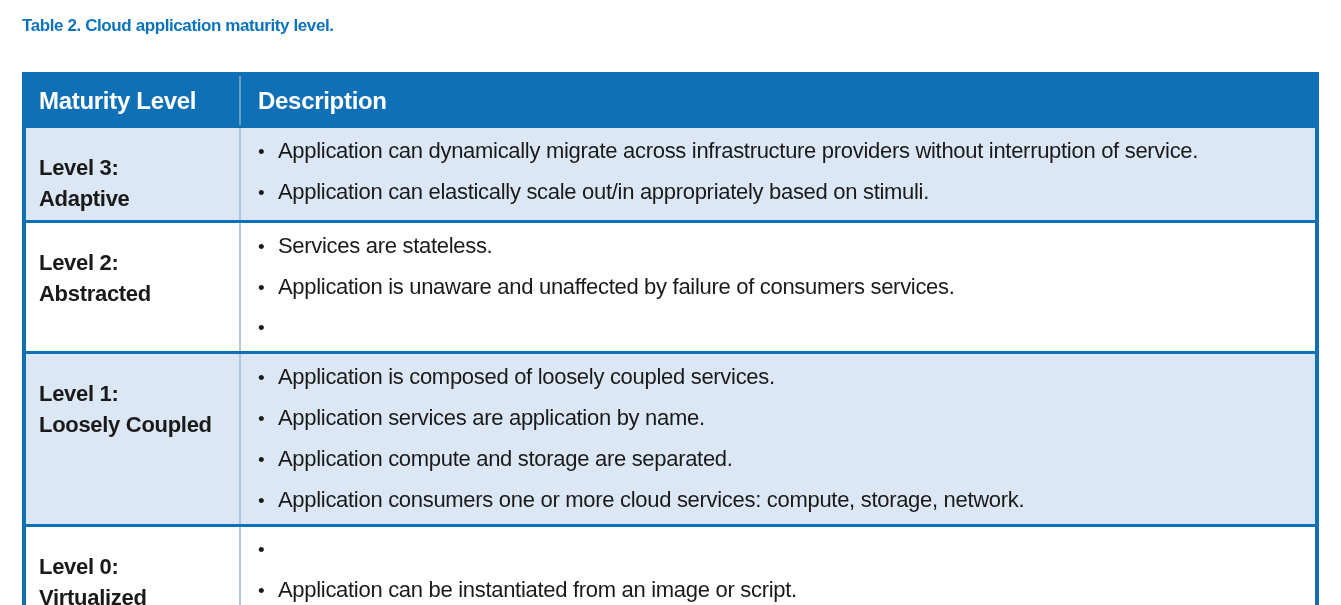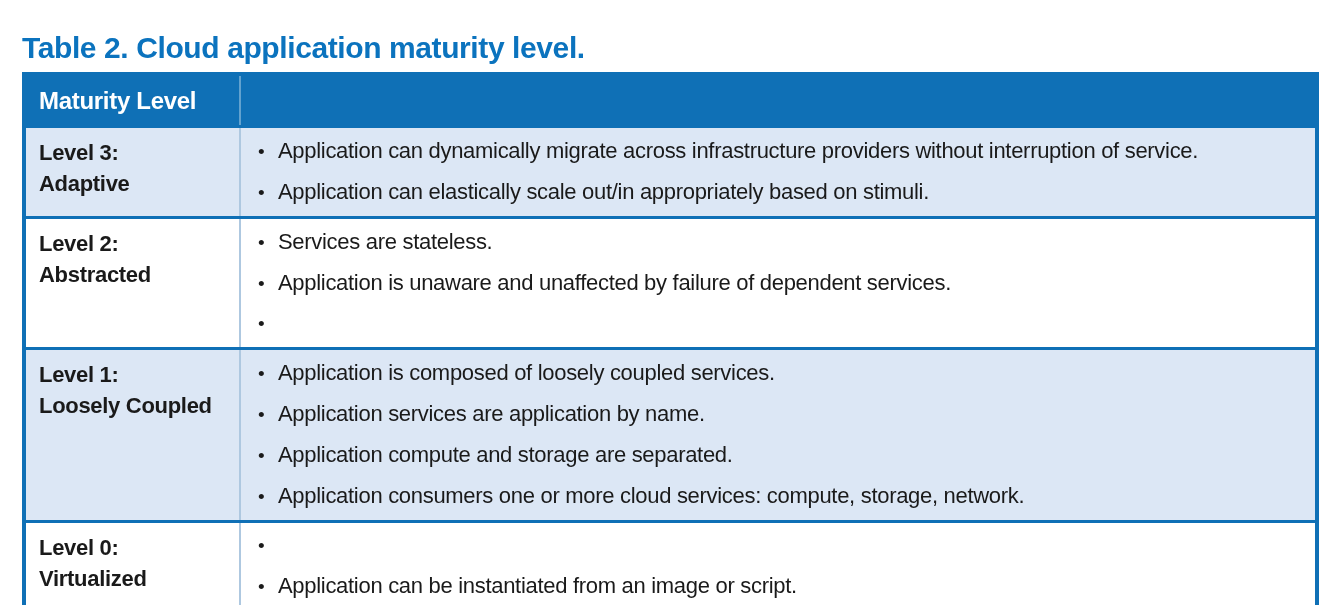--- a/index.html
+++ b/index.html
@@ -18,22 +18,22 @@
     width: 1341px;
     height: 605px;
     position: relative;
     font-family: "Liberation Sans", sans-serif;
     color: var(--body-text);
     overflow: hidden;
   }
   .caption {
     position: absolute;
     left: 22px;
-    top: 31px;
-    font-size: 30px;
+    top: 16px;
+    font-size: 17px;
     font-weight: bold;
     letter-spacing: -0.4px;
     color: var(--title-text);
   }
   .table {
     position: absolute;
     left: 22px;
     top: 72px;
     width: 1297px;
     border: 4px solid var(--border);
@@ -59,21 +59,21 @@
   }
   .col1 {
     width: 215px;
     flex: 0 0 215px;
     padding-left: 13px;
     border-right: 2px solid var(--divider);
   }
   .col2 { flex: 1; padding-left: 17px; }
   .body-row.alt { background: var(--row-alt-bg); }
   .level-cell {
-    padding-top: 9px;
+    padding-top: 24px;
     padding-bottom: 6px;
     font-size: 22px;
     font-weight: bold;
     line-height: 31px;
     letter-spacing: -0.3px;
   }
   .bullets {
     list-style: none;
     padding: 3px 10px 3px 0;
   }
@@ -92,20 +92,21 @@
 </style>
 </head>
 <body>
 
 <div class="caption">Table 2. Cloud application maturity level.</div>
 
 <div class="table">
 
   <div class="row header-row">
     <div class="cell col1">Maturity Level</div>
+    <div class="cell col2">Description</div>
   </div>
 
   <div class="row body-row alt">
     <div class="col1 level-cell">
       <div>Level 3:</div>
       <div>Adaptive</div>
     </div>
     <div class="col2">
       <ul class="bullets">
         <li>
@@ -126,21 +127,21 @@
       <div>Abstracted</div>
     </div>
     <div class="col2">
       <ul class="bullets">
         <li>
           <span class="bullet-mark">•</span>
           <span>Services are stateless.</span>
         </li>
         <li>
           <span class="bullet-mark">•</span>
-          <span>Application is unaware and unaffected by failure of dependent services.</span>
+          <span>Application is unaware and unaffected by failure of consumers services.</span>
         </li>
         <li>
           <span class="bullet-mark">•</span>
         </li>
       </ul>
     </div>
   </div>
 
   <div class="row body-row alt">
     <div class="col1 level-cell">

